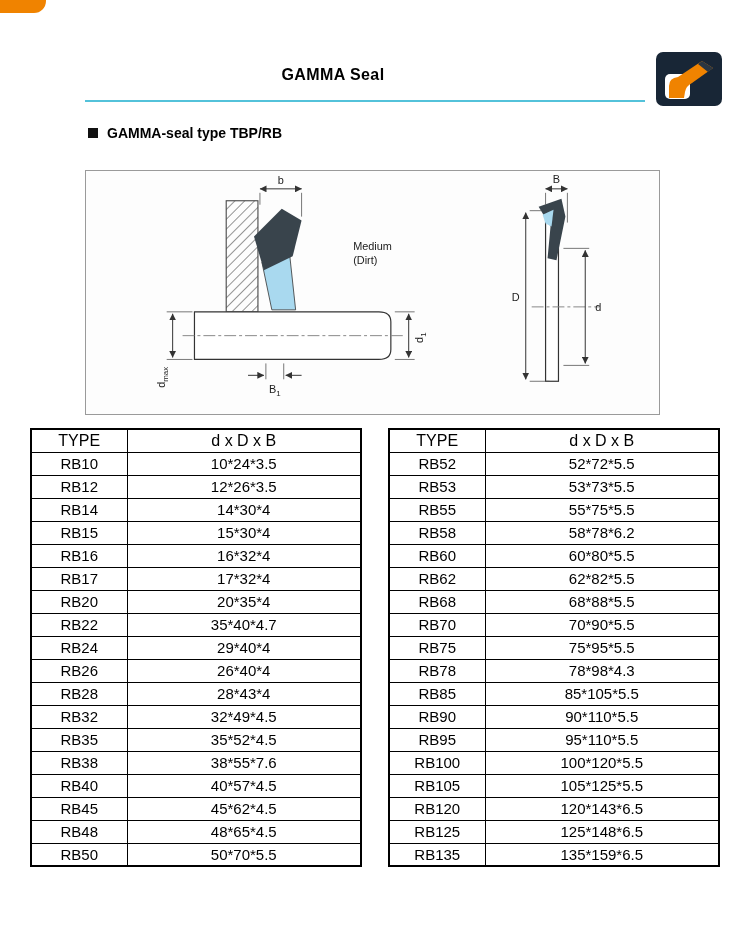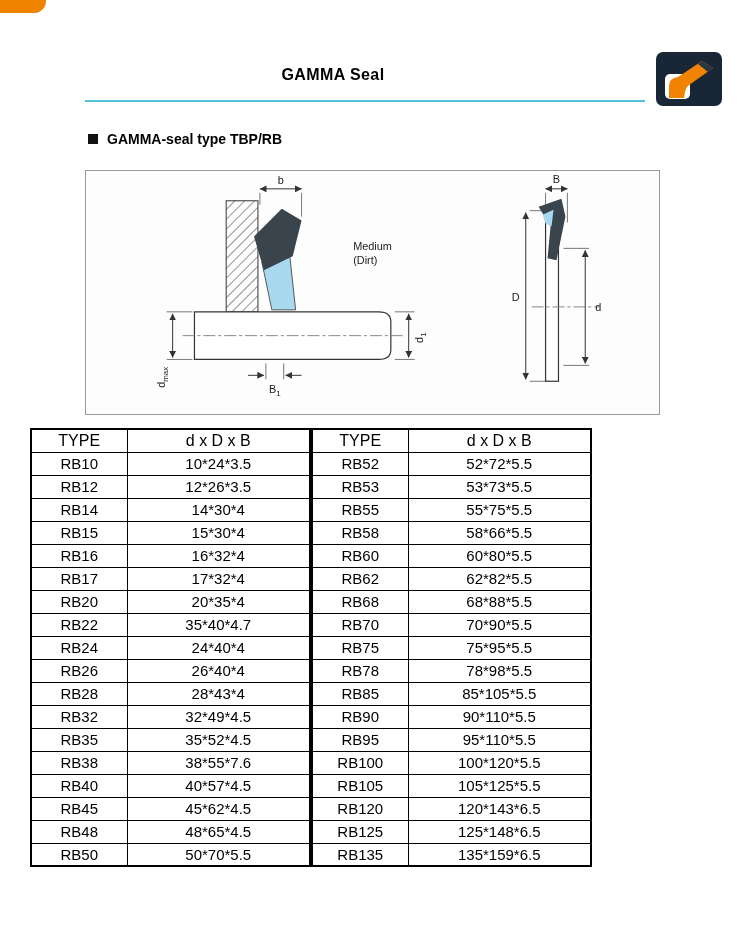--- a/index.html
+++ b/index.html
@@ -23,39 +23,39 @@
   }
 
   .logo { position:absolute; top:52px; right:28px; width:66px; height:54px; }
 
   .header-rule {
     position:absolute; top:100px; left:85px; width:560px; height:2px;
     background:var(--rule-cyan,#53c2da);
   }
 
   .section-heading {
-    position:absolute; top:131px; left:88px;
+    position:absolute; top:125px; left:88px;
     display:flex; align-items:center; gap:9px;
     font-size:14px; font-weight:bold;
   }
   .bullet { width:10px; height:10px; background:#111; flex:0 0 auto; }
 
   .diagram {
     position:absolute; top:170px; left:85px; width:575px; height:245px;
     border:1px solid #9a9a9a; background:#fdfdfd;
   }
   .diagram svg { display:block; width:100%; height:100%; }
   svg text { font-family:"Liberation Sans", sans-serif; font-size:11px; fill:#222; }
   svg .sub { font-size:8px; }
   .dim { stroke:#333; stroke-width:1; }
   .ext { stroke:#555; stroke-width:.8; }
   .cl  { stroke:#888; stroke-width:1; stroke-dasharray:12 3 3 3; }
 
   .tables {
-    position:absolute; top:428px; left:30px; width:562px;
+    position:absolute; top:428px; left:30px; width:690px;
     display:flex; justify-content:space-between;
   }
   table {
     border-collapse:collapse; width:332px; table-layout:fixed;
     border:2px solid #000;
   }
   th, td {
     border:1px solid #000; height:23px; padding:0;
     text-align:center; vertical-align:middle;
     font-size:15px; font-weight:normal; white-space:nowrap;
@@ -196,21 +196,21 @@
           <tr>
             <td>RB20</td>
             <td>20*35*4</td>
           </tr>
           <tr>
             <td>RB22</td>
             <td>35*40*4.7</td>
           </tr>
           <tr>
             <td>RB24</td>
-            <td>24*40*4</td>
+            <td>29*40*4</td>
           </tr>
           <tr>
             <td>RB26</td>
             <td>26*40*4</td>
           </tr>
           <tr>
             <td>RB28</td>
             <td>28*43*4</td>
           </tr>
           <tr>
@@ -263,21 +263,21 @@
           <tr>
             <td>RB53</td>
             <td>53*73*5.5</td>
           </tr>
           <tr>
             <td>RB55</td>
             <td>55*75*5.5</td>
           </tr>
           <tr>
             <td>RB58</td>
-            <td>58*66*5.5</td>
+            <td>58*78*6.2</td>
           </tr>
           <tr>
             <td>RB60</td>
             <td>60*80*5.5</td>
           </tr>
           <tr>
             <td>RB62</td>
             <td>62*82*5.5</td>
           </tr>
           <tr>
@@ -287,21 +287,21 @@
           <tr>
             <td>RB70</td>
             <td>70*90*5.5</td>
           </tr>
           <tr>
             <td>RB75</td>
             <td>75*95*5.5</td>
           </tr>
           <tr>
             <td>RB78</td>
-            <td>78*98*5.5</td>
+            <td>78*98*4.3</td>
           </tr>
           <tr>
             <td>RB85</td>
             <td>85*105*5.5</td>
           </tr>
           <tr>
             <td>RB90</td>
             <td>90*110*5.5</td>
           </tr>
           <tr>

